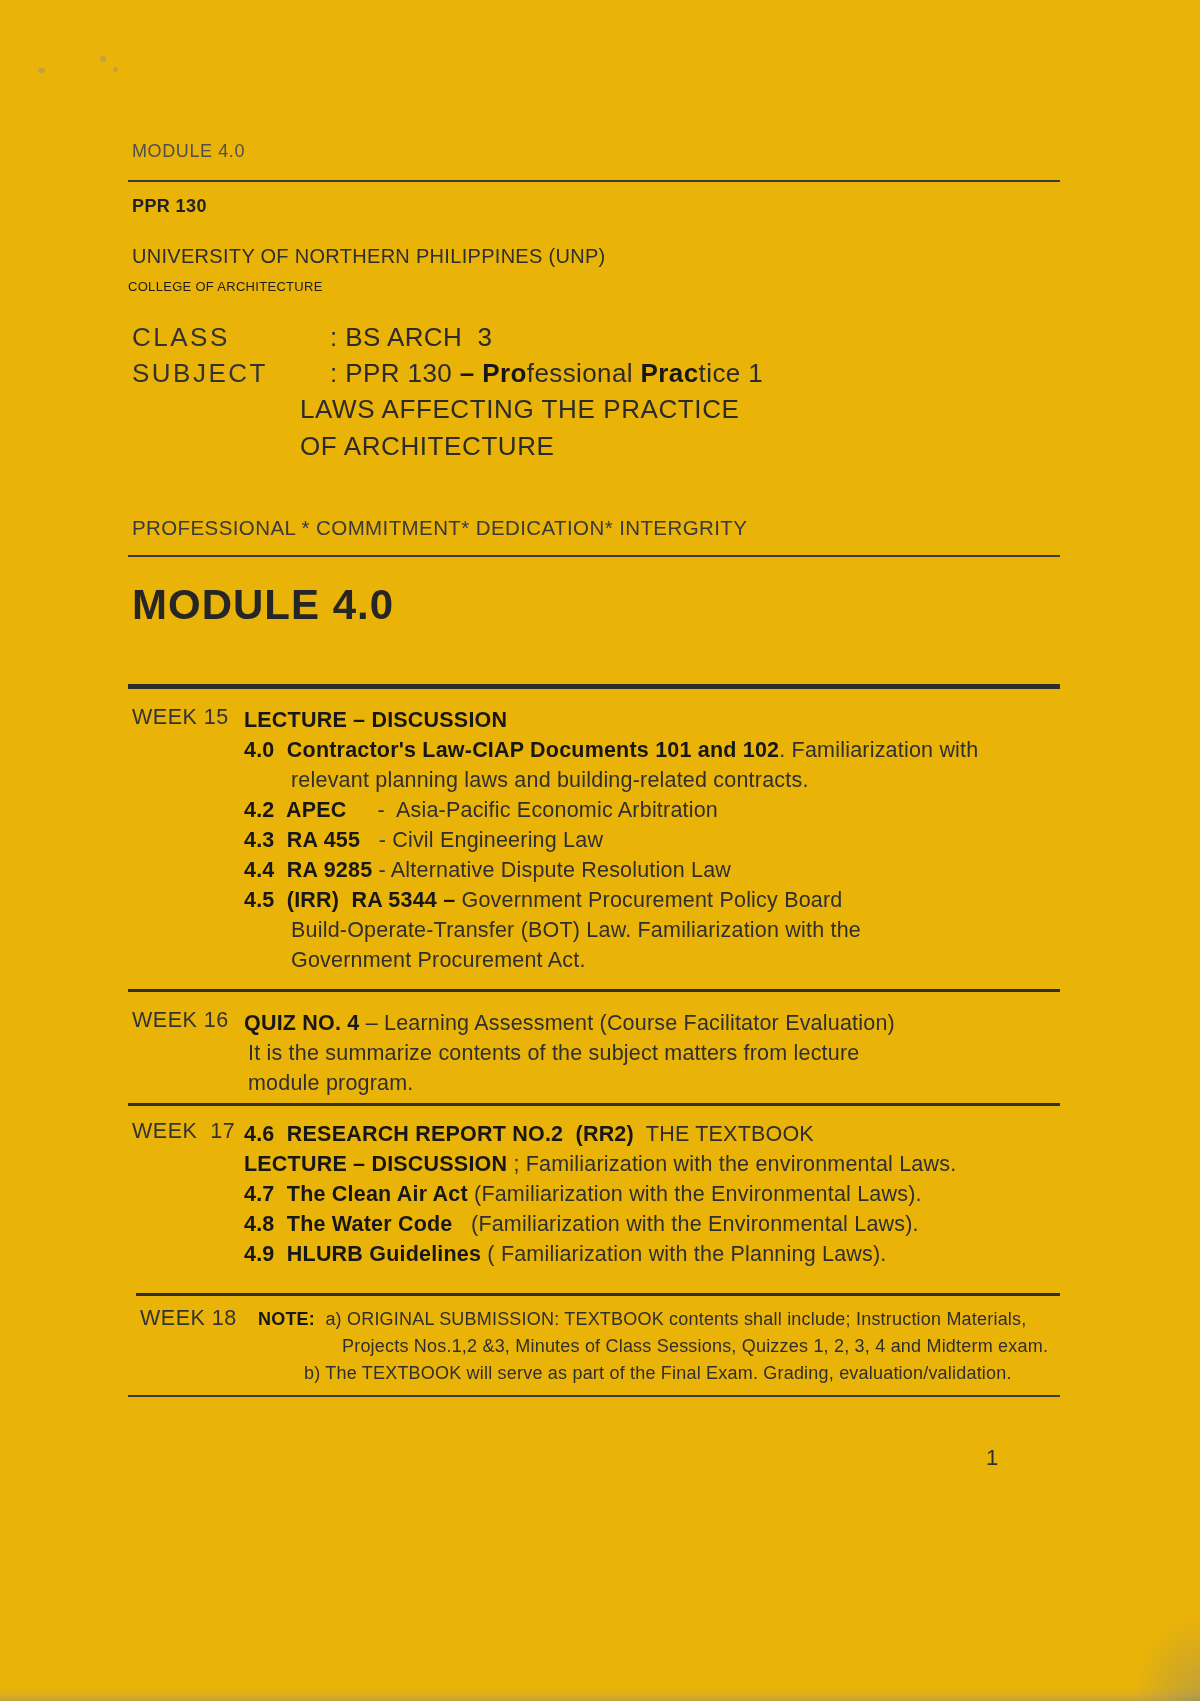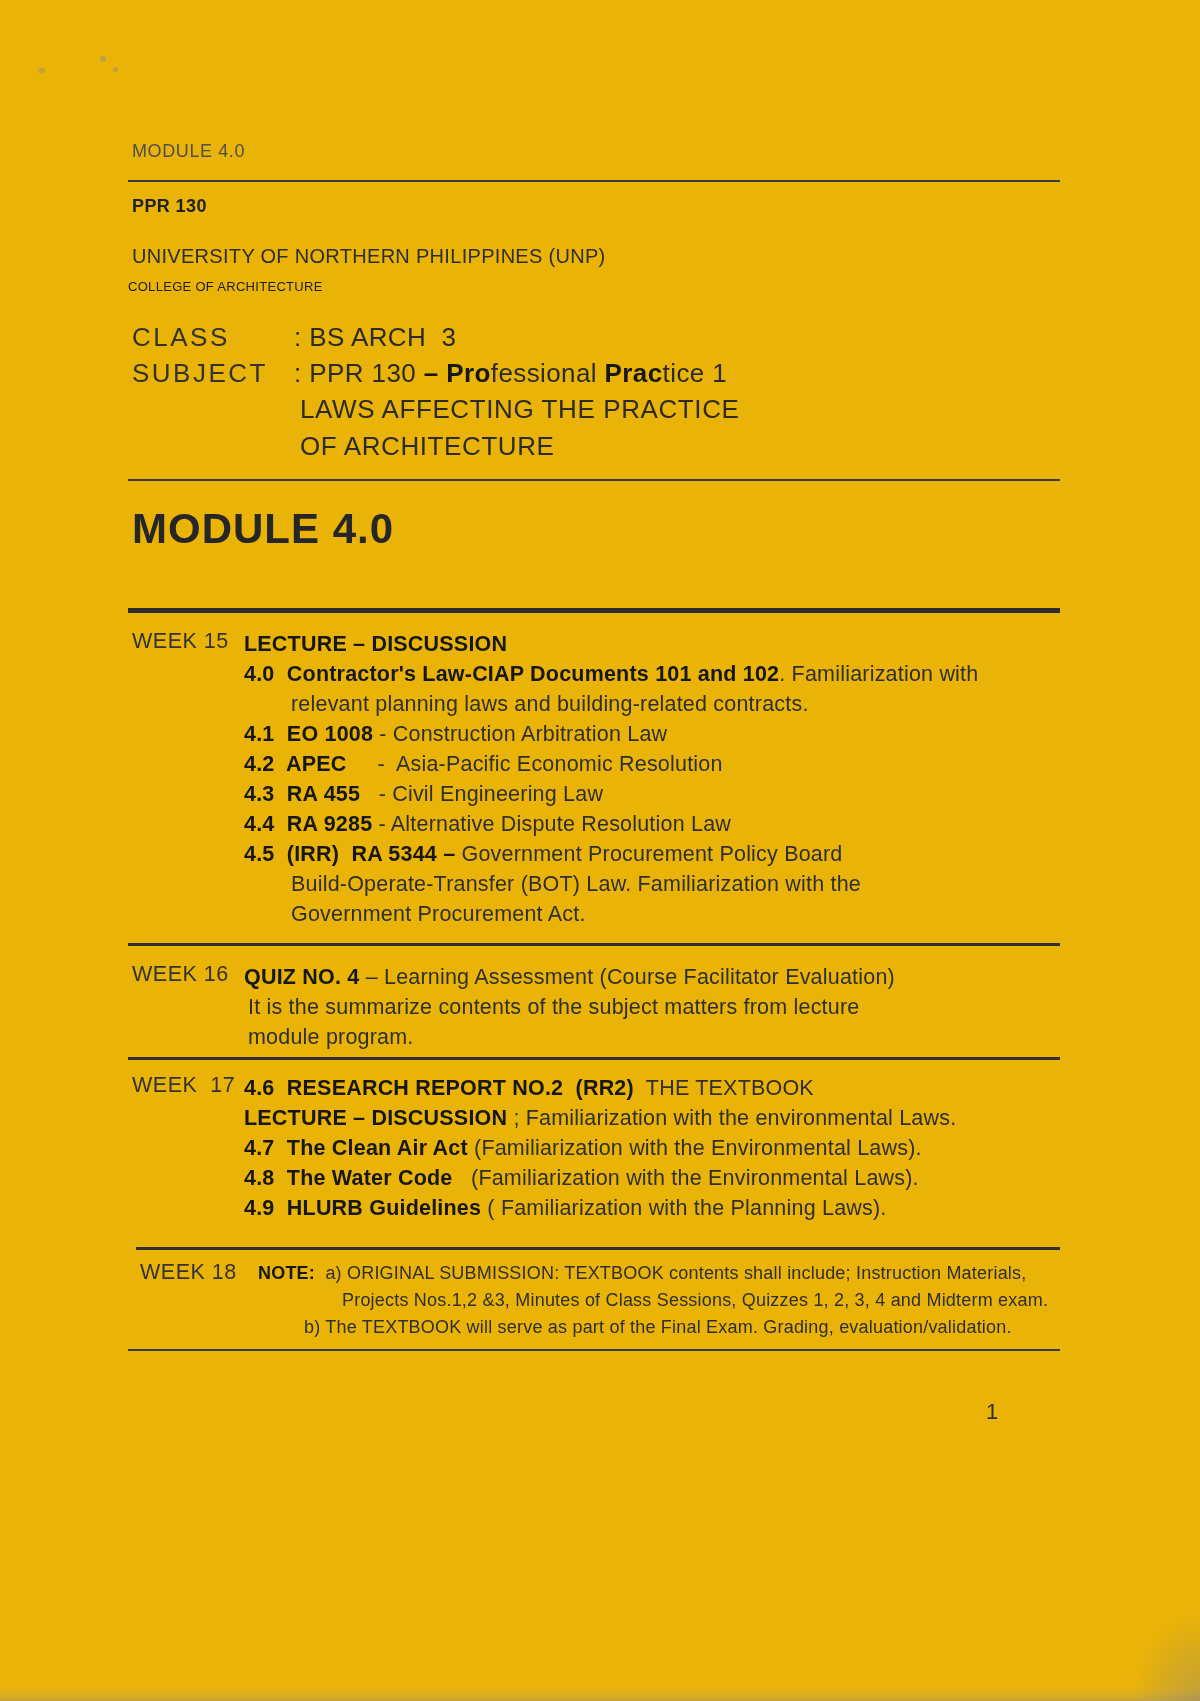--- a/index.html
+++ b/index.html
@@ -16,21 +16,21 @@
 
   .rule  { height:2px; background:#3a3a3a; border:none; }
   .rule-thick { height:5px; background:#2d2d2d; }
 
   .doc-header-label { margin:140px 0 0 4px; font-size:18px; line-height:22px; color:#4f4f4f; letter-spacing:.6px; }
   .rule1 { margin-top:18px; }
   .course-code { margin:13px 0 0 4px; font-size:18px; line-height:22px; font-weight:bold; color:#222; letter-spacing:.4px; }
   .university { margin:26px 0 0 4px; font-size:20px; line-height:26px; letter-spacing:.3px; }
   .college   { margin:4px 0 0 0; font-size:13px; line-height:28px; font-weight:normal; color:#1d1d1d; letter-spacing:.3px; }
 
-  .info-row { display:flex; margin-left:4px; font-size:26px; line-height:36px; white-space:pre; }
+  .info-row { display:flex; margin-left:4px; font-size:26px; line-height:36px; white-space:pre;gap:36px; }
   .info-row.first { margin-top:18px; }
   .info-label { width:162px; flex:0 0 162px; letter-spacing:2.5px; color:#333; }
   .info-value { letter-spacing:.4px; color:#2b2b2b; }
   .subject-cont { margin-left:172px; font-size:26px; line-height:37px; letter-spacing:.6px; color:#2b2b2b; white-space:pre; }
   .b { font-weight:bold; color:#171717; }
 
   .motto { margin:50px 0 0 4px; font-size:20.5px; line-height:26px; letter-spacing:.4px; color:#3a3a3a; }
   .rule2 { margin-top:14px; }
   .module-title { margin:24px 0 0 4px; font-size:42px; line-height:48px; font-weight:bold; letter-spacing:1px; color:#262626; }
   .rule-thick { margin-top:55px; }
@@ -85,34 +85,34 @@
       <span class="info-label">CLASS</span>
       <span class="info-value">: BS ARCH  3</span>
     </div>
     <div class="info-row">
       <span class="info-label">SUBJECT</span>
       <span class="info-value"><span>: PPR 130 </span><span class="b">– Pro</span><span>fessional </span><span class="b">Prac</span><span>tice 1</span></span>
     </div>
     <div class="subject-cont">LAWS AFFECTING THE PRACTICE</div>
     <div class="subject-cont">OF ARCHITECTURE</div>
 
+    <div class="motto">PROFESSIONAL * COMMITMENT* DEDICATION* INTERGRITY</div>
     <div class="rule rule2"></div>
 
     <div class="module-title">MODULE 4.0</div>
     <div class="rule-thick"></div>
 
     <div id="schedule">
         <div class="section sec-15">
           <div class="week-label">WEEK 15</div>
           <div class="lines">
             <div class="line"><span class="b">LECTURE – DISCUSSION</span></div>
             <div class="line"><span class="b">4.0  Contractor's Law-CIAP Documents 101 and 102</span><span>. Familiarization with</span></div>
             <div class="line" style="margin-left: 47px;"><span>relevant planning laws and building-related contracts.</span></div>
-            <div class="line"><span class="b">4.1  EO 1008</span><span> - Construction Arbitration Law</span></div>
-            <div class="line"><span class="b">4.2  APEC</span><span>     -  Asia-Pacific Economic Resolution</span></div>
+            <div class="line"><span class="b">4.2  APEC</span><span>     -  Asia-Pacific Economic Arbitration</span></div>
             <div class="line"><span class="b">4.3  RA 455</span><span>   - Civil Engineering Law</span></div>
             <div class="line"><span class="b">4.4  RA 9285</span><span> - Alternative Dispute Resolution Law</span></div>
             <div class="line"><span class="b">4.5  (IRR)  RA 5344 –</span><span> Government Procurement Policy Board</span></div>
             <div class="line" style="margin-left: 47px;"><span>Build-Operate-Transfer (BOT) Law. Familiarization with the</span></div>
             <div class="line" style="margin-left: 47px;"><span>Government Procurement Act.</span></div>
           </div>
         </div>
         <div class="section sec-16">
           <div class="week-label">WEEK 16</div>
           <div class="lines">

